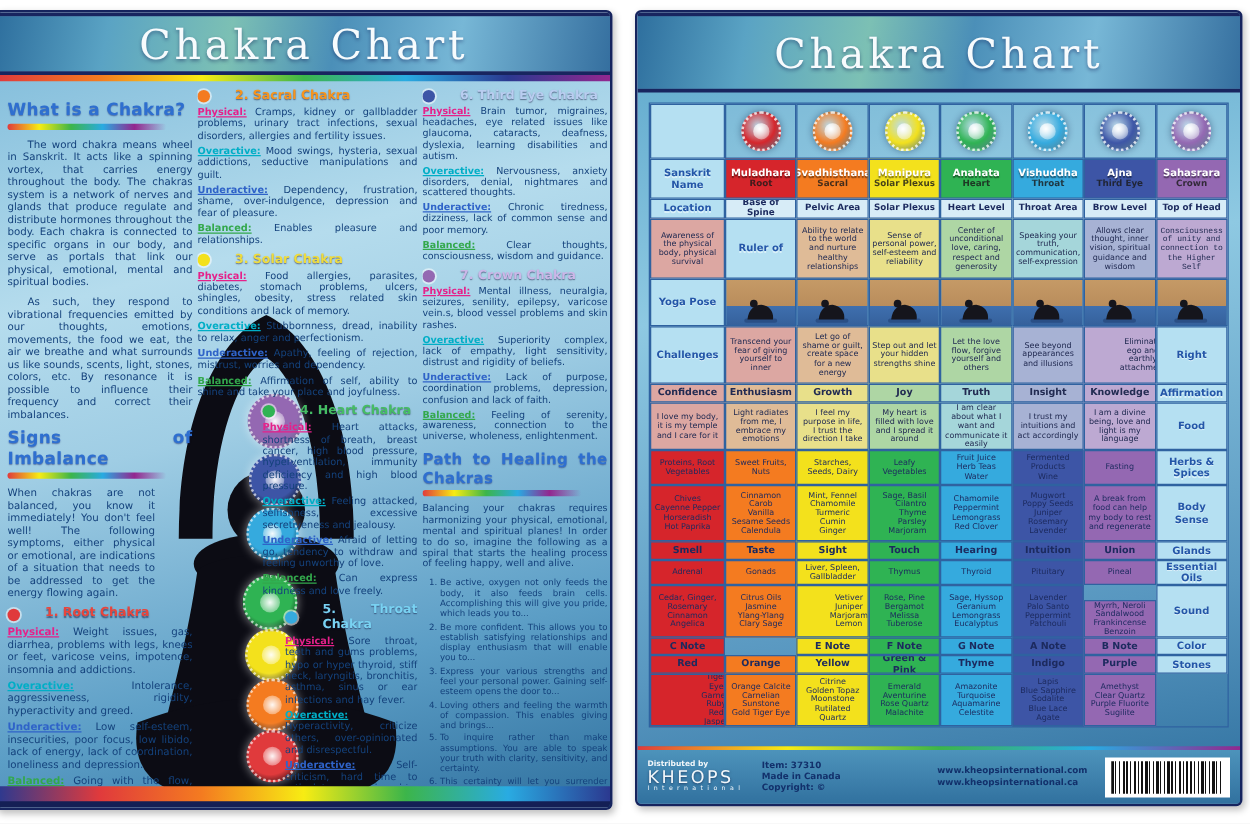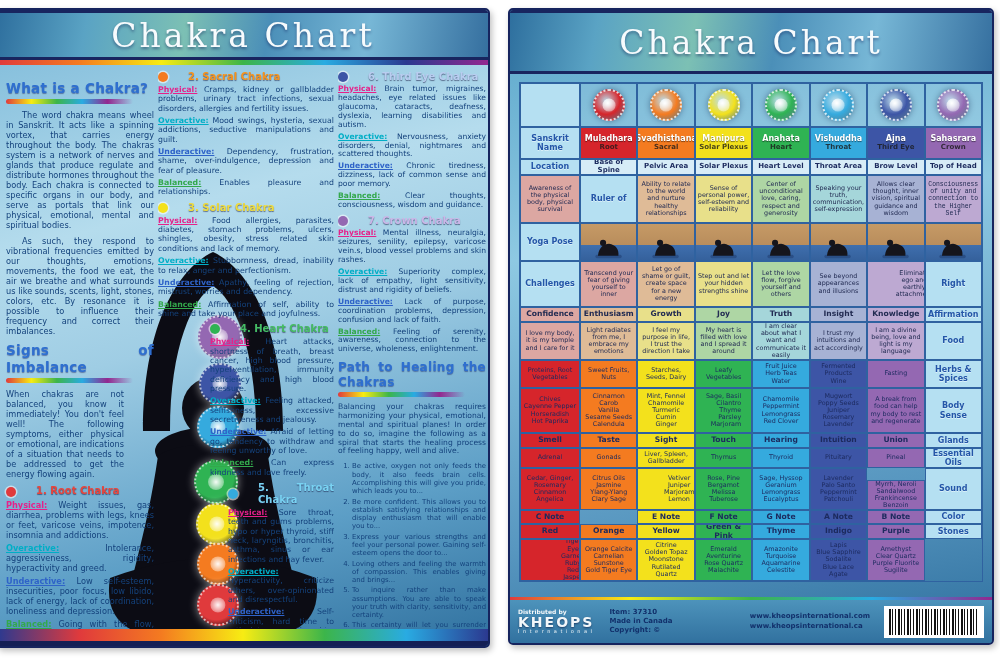--- a/index.html
+++ b/index.html
@@ -83,21 +83,21 @@
   .yoga-cell { padding:0; justify-content:flex-end;
      background:linear-gradient(180deg,#c59a66 0%,#b98d5c 58%,#3f6fae 58%,#35619c 100%); }
 
   
   .r-footer { position:absolute; left:0; bottom:0; width:100%; height:46px; z-index:3;
      background:linear-gradient(180deg,#4d93bb,#31719f); border-top:3px solid; padding:4px 8px;
      border-image:linear-gradient(90deg,#e03a3c,#f7ec13,#3cb54a,#29abe2,#93278f) 1;
      display:flex; align-items:center; gap:14px; }
   .brand { color:#f2f7fa; line-height:1; }
   .brand .dist { font-size:6px; font-weight:bold; }
-  .brand .nm { font-size:14px; letter-spacing:2px; font-weight:bold; text-shadow:0 1px 2px rgba(0,0,40,.5); }
+  .brand .nm { font-size:14px; letter-spacing:2px; font-weight:normal; text-shadow:0 1px 2px rgba(0,0,40,.5); }
   .brand .sub { font-size:5px; letter-spacing:3.5px; }
   .f-mid, .f-urls { color:#12306b; font-size:7px; line-height:1.3; font-weight:bold; }
   .f-urls { margin-left:auto; }
   .barcode { background:#fff; width:100px; height:32px; padding:3px 5px; }
   .barcode i { display:block; height:100%;
      background:repeating-linear-gradient(90deg,#111 0 2px,#fff 2px 3px,#111 3px 4px,#fff 4px 6px,#111 6px 7px,#fff 7px 9px); }
 </style>
 </head>
 <body>
 

